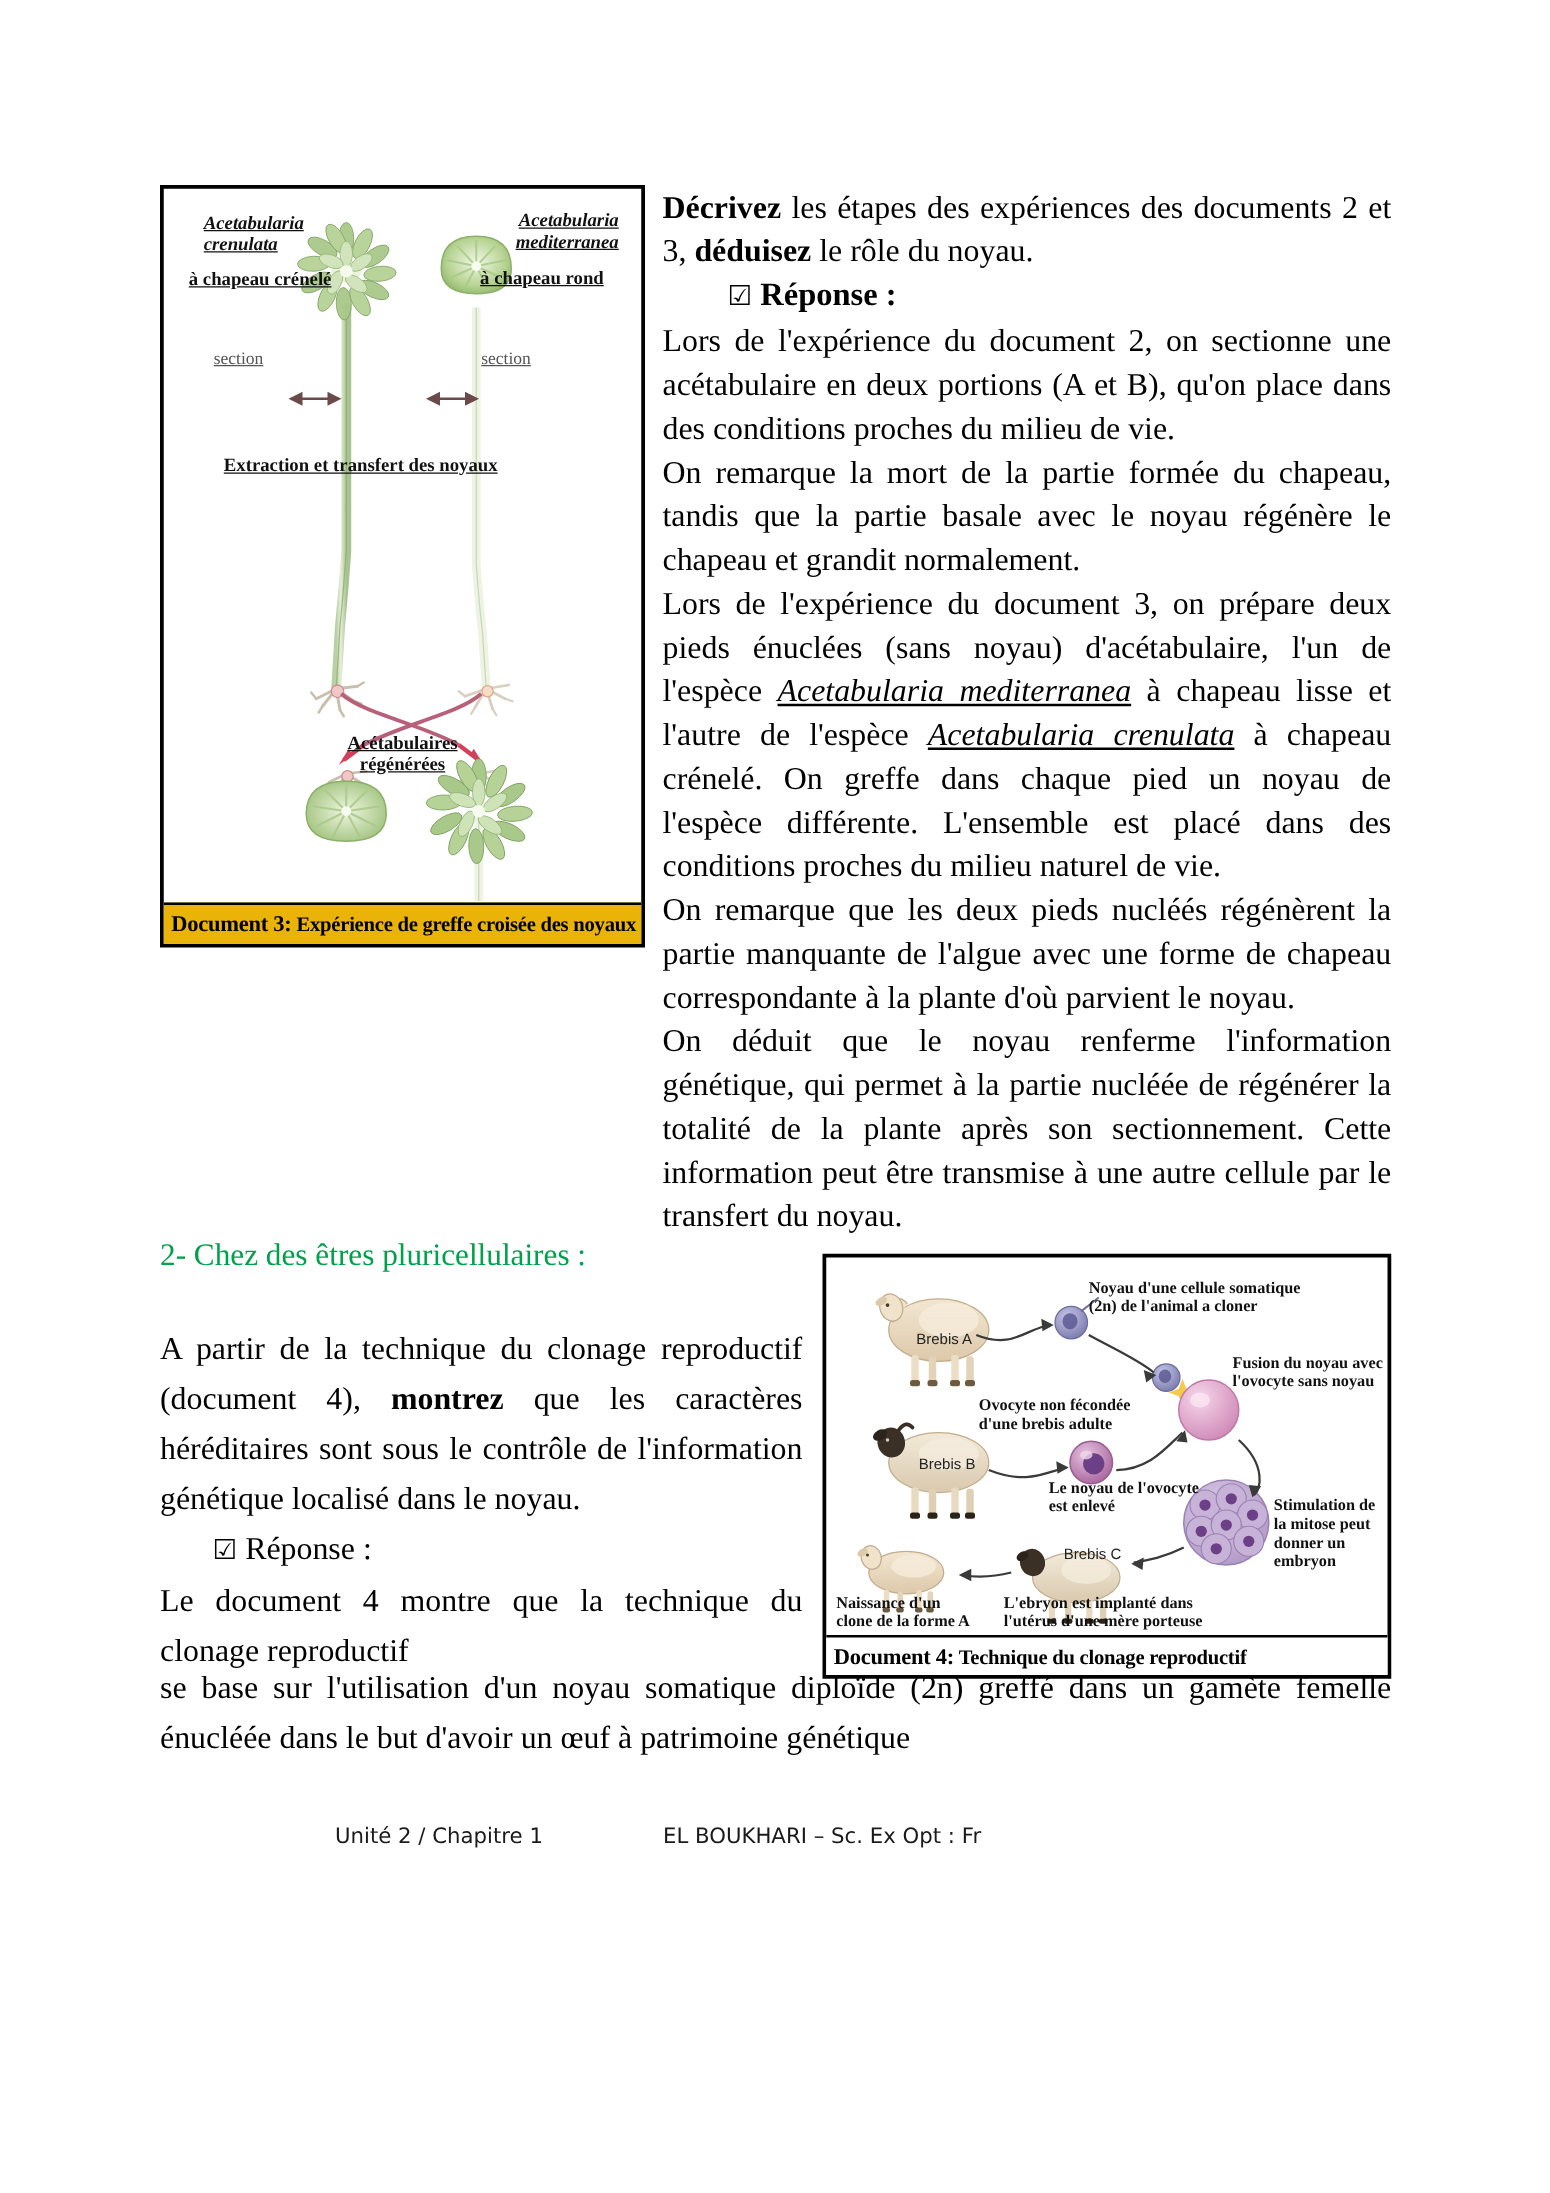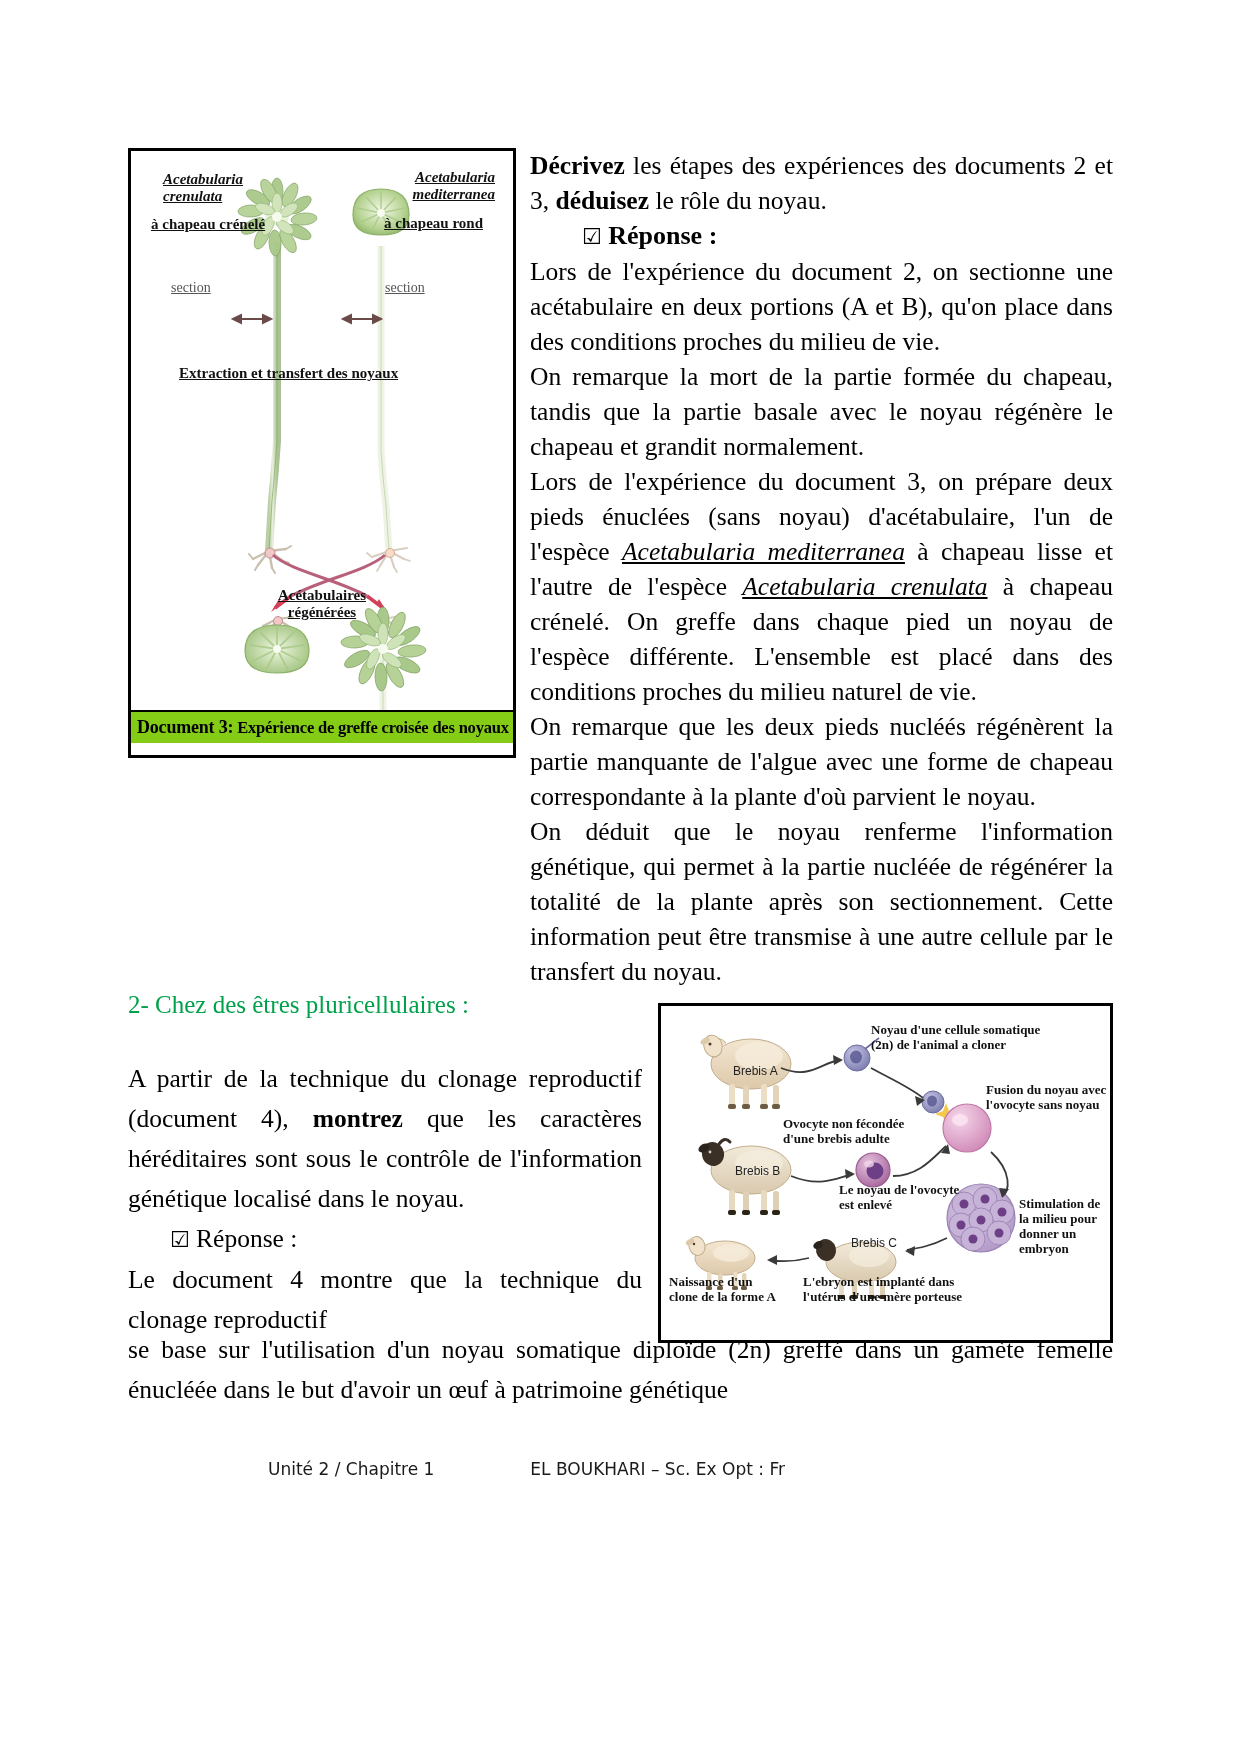--- a/index.html
+++ b/index.html
@@ -56,29 +56,29 @@
   }
   #doc3-canvas {
     position: absolute;
     left: 0; top: 0;
     width: 100%;
     height: 570px;
   }
   #doc3-caption-bar {
     position: absolute;
     left: 0;
-    bottom: 12px;
+    bottom: 0;
     width: 100%;
     height: 33px;
     border-top: 2px solid #000;
     box-sizing: border-box;
     display: flex;
     align-items: center;
     padding-left: 6px;
-    background: #84cc16;
+    background: #eab308;
   }
   .doc-caption-text {
     font-family: "Liberation Serif", serif;
     font-size: 16.5px;
     font-weight: bold;
     white-space: nowrap;
     letter-spacing: -0.2px;
   }
   .doc-caption-text .lead { font-size: 18px; }
 
@@ -583,34 +583,39 @@
         <span>Ovocyte non fécondée</span><br>
         <span>d'une brebis adulte</span>
       </div>
       <div class="d4lab sheep" style="left:74px; top:158px;">Brebis B</div>
       <div class="d4lab" style="left:178px; top:176px;">
         <span>Le noyau de l'ovocyte</span><br>
         <span>est enlevé</span>
       </div>
       <div class="d4lab" style="left:358px; top:190px;">
         <span>Stimulation de</span><br>
-        <span>la milieu pour</span><br>
+        <span>la mitose peut</span><br>
         <span>donner un</span><br>
         <span>embryon</span>
       </div>
       <div class="d4lab sheep" style="left:190px; top:230px;">Brebis C</div>
       <div class="d4lab" style="left:8px; top:268px;">
         <span>Naissance d'un</span><br>
         <span>clone de la forme A</span>
       </div>
       <div class="d4lab" style="left:142px; top:268px;">
         <span>L'ebryon est implanté dans</span><br>
         <span>l'utérus d'une mère porteuse</span>
       </div>
 
+      <div id="doc4-caption-bar">
+        <div class="doc-caption-text">
+          <span class="lead">Document 4:</span><span> Technique du clonage reproductif</span>
+        </div>
+      </div>
     </div>
 
     <div id="bottom-left">
       <p class="para green-head" style="line-height: 40px; margin-bottom: 34px; color: rgb(0, 161, 75);">2- Chez des êtres pluricellulaires :</p>
 
       <p class="para"><span>A partir de la technique du clonage reproductif (document 4), </span><span class="b">montrez</span><span> que les caractères héréditaires sont sous le contrôle de l'information génétique localisé dans le noyau.</span></p>
 
       <p class="para resp2"><span class="cb">☑</span> <span>Réponse :</span></p>
 
       <p class="para">Le document 4 montre que la technique du clonage reproductif</p>

